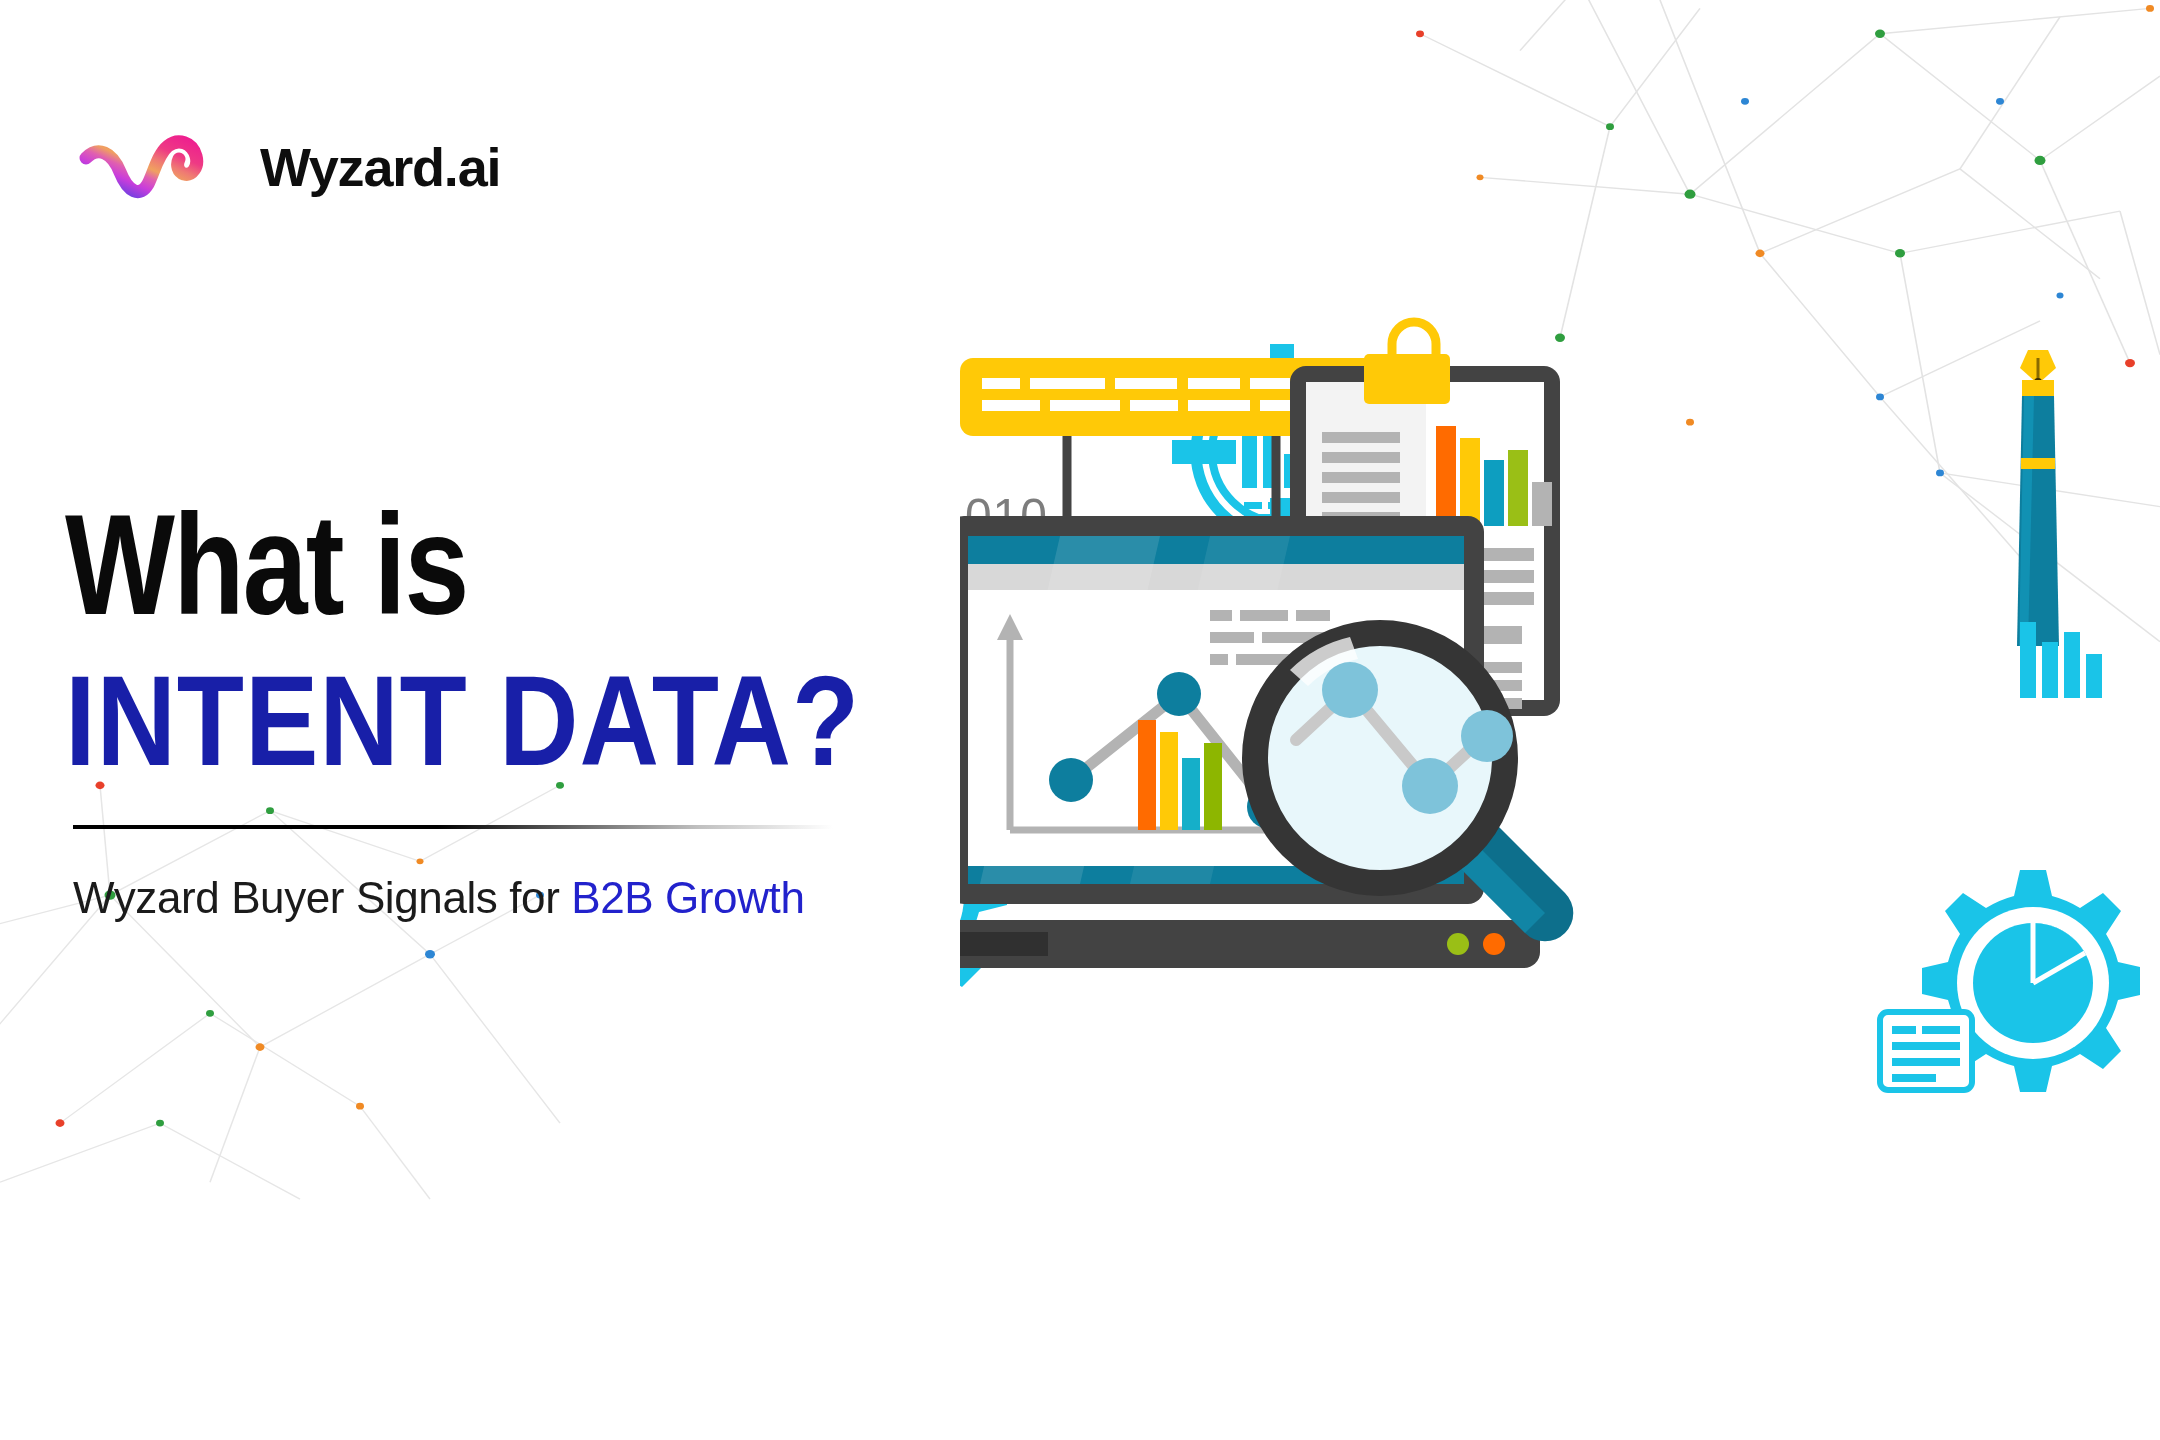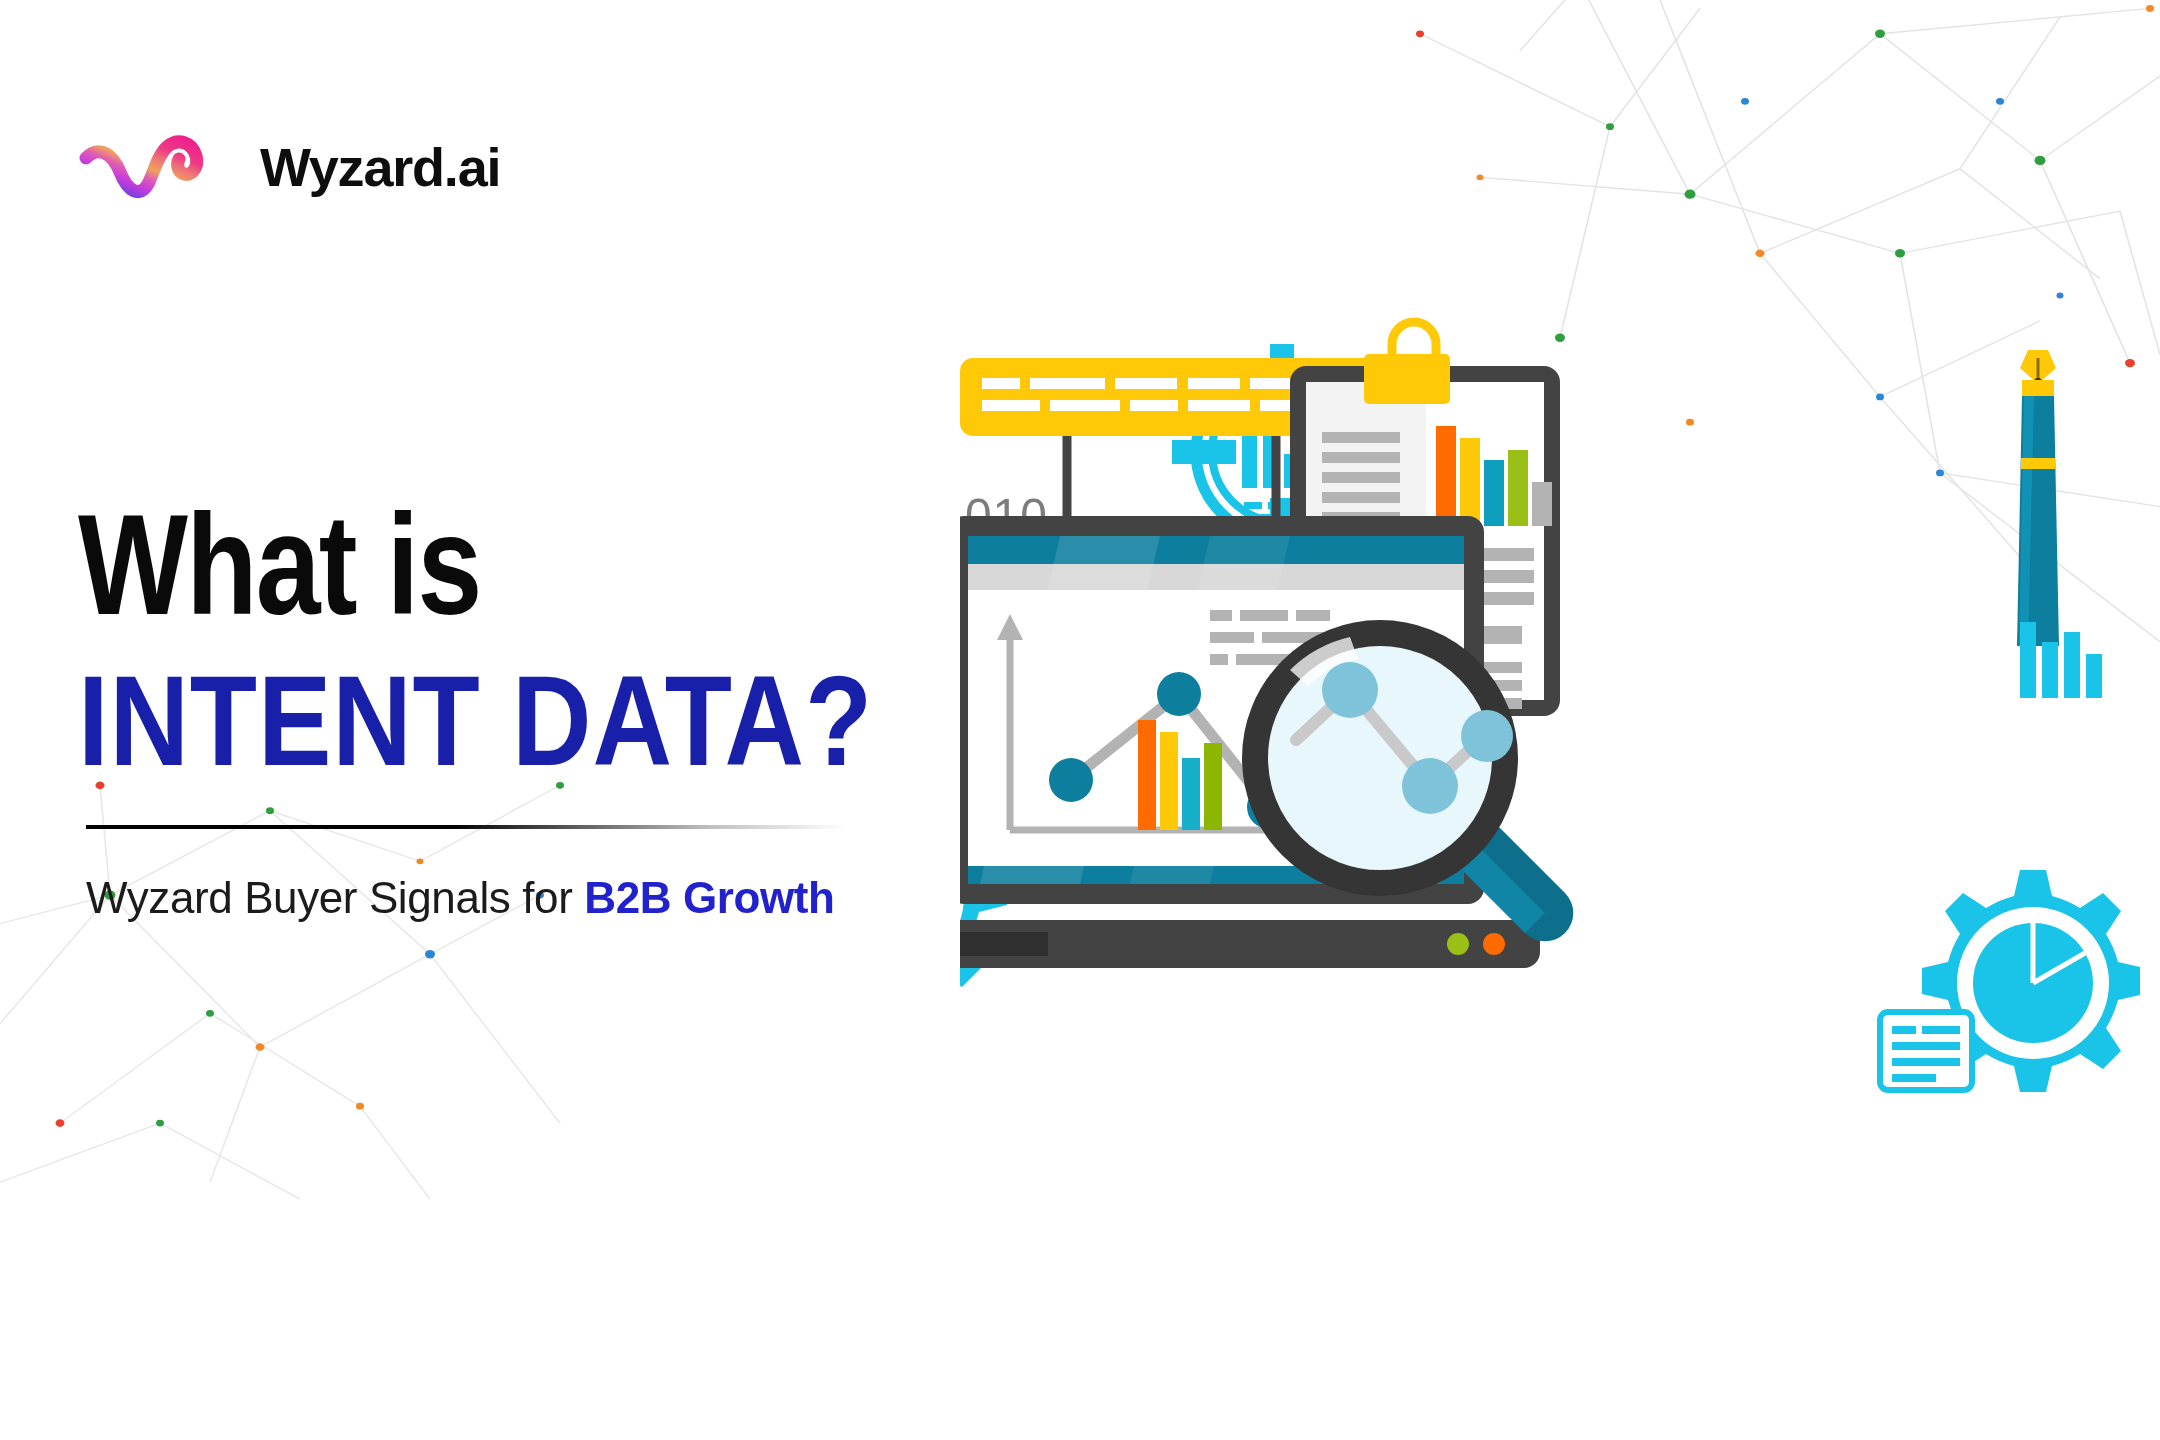--- a/index.html
+++ b/index.html
@@ -20,21 +20,21 @@
     position:absolute; left:78px; top:128px;
     display:flex; align-items:center; gap:22px;
   }
   .logo-mark { width:160px; height:78px; display:block; }
   .logo-word {
     font-size:54px; font-weight:bold; color:#0e0e0e;
     letter-spacing:-1.2px; line-height:1;
   }
 
   
-  .headline { position:absolute; left:78px; top:500px; width:950px; }
+  .headline { position:absolute; left:65px; top:500px; width:950px; }
   .h-what {
     font-family:"Liberation Sans Narrow","Liberation Sans", sans-serif;
     font-size:142px; font-weight:bold; color:#0a0a0a;
     line-height:0.92; letter-spacing:-2px;
     transform:scaleX(0.82); transform-origin:left center;
   }
   .h-intent {
     font-family:"Liberation Sans Narrow","Liberation Sans", sans-serif;
     font-size:128px; font-weight:bold; color:#181fa8;
     line-height:1.0; letter-spacing:1px; margin-top:26px;
@@ -42,21 +42,21 @@
   }
   .divider {
     margin-top:40px; margin-left:8px;
     width:760px; height:4px;
     background:linear-gradient(to right,#000000 0%,#000000 48%,#bfbfbf 82%,rgba(255,255,255,0) 100%);
   }
   .subtitle {
     margin-top:44px; margin-left:8px;
     font-size:44px; color:#1b1b1b; letter-spacing:-0.4px; white-space:nowrap;
   }
-  .subtitle .hl { color:#2222cc; font-weight:bold; }
+  .subtitle .hl { color:#2222cc; font-weight:normal; }
 
   
   .art { position:absolute; left:960px; top:270px; width:1180px; height:910px; }
   .art svg { display:block; width:100%; height:100%; }
 </style>
 </head>
 <body>
 
 <div id="stage">
 

